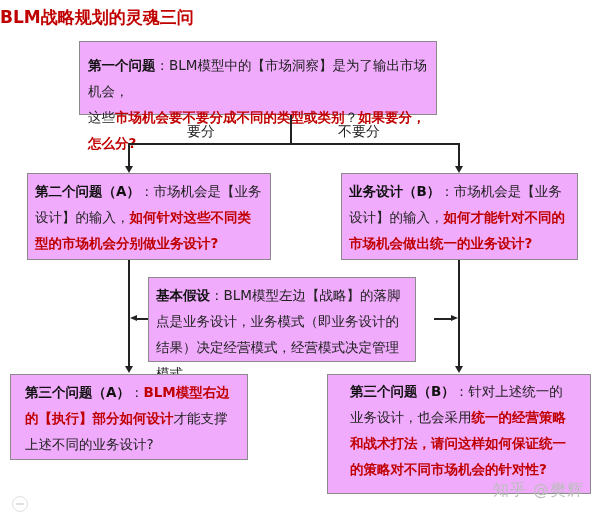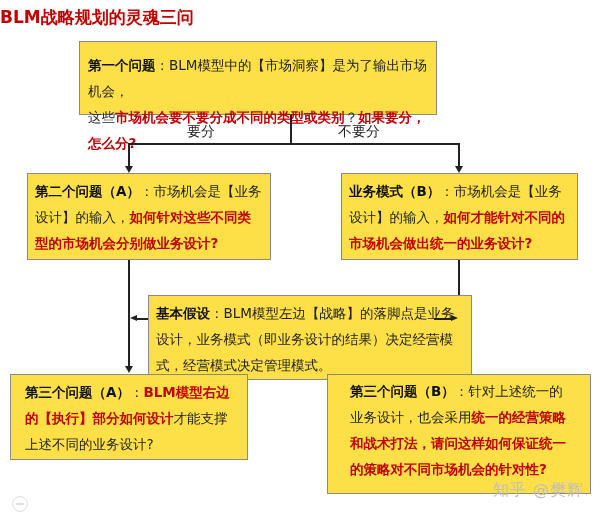--- a/index.html
+++ b/index.html
@@ -1,20 +1,20 @@
 <!DOCTYPE html>
 <html><head>
 <meta charset="utf-8">
 <style>
   html, body { margin:0; padding:0; background:#ffffff; }
   body { width:600px; height:517px; position:relative; overflow:hidden;
          font-family:"DejaVu Sans", "Liberation Sans", sans-serif; color:#222; }
   .title { position:absolute; left:0; width:540px; top:6px; text-align:left;
            font-size:17px; font-weight:bold; color:#c00000; letter-spacing:0px; }
-  .box { position:absolute; border:1.5px solid #8a8a8a; background:#fde047; box-sizing:border-box;
+  .box { position:absolute; border:1.5px solid #8a8a8a; background:#f0abfc; box-sizing:border-box;
          font-size:13.5px; line-height:26px; padding:6px 8px; }
   .b { font-weight:bold; color:#111; }
   .r { font-weight:bold; color:#c00000; }
   .n { color:#222; }
   .line { position:absolute; background:#222; }
   .arrow-down { position:absolute; width:0; height:0; border-left:4px solid transparent;
                 border-right:4px solid transparent; border-top:7px solid #222; }
   .arrow-left { position:absolute; width:0; height:0; border-top:3.5px solid transparent;
                 border-bottom:3.5px solid transparent; border-right:7px solid #222; }
   .arrow-right { position:absolute; width:0; height:0; border-top:3.5px solid transparent;
@@ -43,29 +43,29 @@
 <div class="arrow-down" style="left:455px; top:166px;"></div>
 
 <div class="branch-label" style="left:187px; top:123px;">要分</div>
 <div class="branch-label" style="left:338px; top:123px;">不要分</div>
 
 <div class="box" style="left:7px; top:173px; width:244px; height:87px; padding:4px 7px;margin-left:20px;">
   <span class="b">第二个问题（A）</span><span class="n">：</span><span class="n">市场机会是【业务设计】的输入，</span><span class="r">如何针对这些不同类型的市场机会分别做业务设计?</span>
 </div>
 
 <div class="box" style="left:341px; top:173px; width:237px; height:87px; padding:4px 7px;">
-  <span class="b">业务模式（B）</span><span class="n">：</span><span class="n">市场机会是【业务设计】的输入，</span><span class="r">如何才能针对不同的市场机会做出统一的业务设计?</span>
+  <span class="b">业务设计（B）</span><span class="n">：</span><span class="n">市场机会是【业务设计】的输入，</span><span class="r">如何才能针对不同的市场机会做出统一的业务设计?</span>
 </div>
 
 <div class="line" style="left:128px; top:260px; width:1.5px; height:107px;"></div>
 <div class="arrow-down" style="left:125px; top:366px;"></div>
 <div class="line" style="left:458px; top:260px; width:1.5px; height:107px;"></div>
 <div class="arrow-down" style="left:455px; top:366px;"></div>
 
-<div class="box" style="left:148px; top:295px; width:324px; height:85px; padding:4px 7px;">
+<div class="box" style="left:148px; top:277px; width:268px; height:85px; padding:4px 7px;">
   <span class="b">基本假设</span><span class="n">：</span><span class="n">BLM模型左边【战略】的落脚点是业务设计，业务模式（即业务设计的结果）决定经营模式，经营模式决定管理模式。</span>
 </div>
 <div class="line" style="left:136px; top:318px; width:12px; height:1.5px;"></div>
 <div class="arrow-left" style="left:130px; top:315px;"></div>
 <div class="line" style="left:434px; top:318px; width:17px; height:1.5px;"></div>
 <div class="arrow-right" style="left:451px; top:315px;"></div>
 
 <div class="box" style="left:10px; top:374px; width:238px; height:86px; padding:4px 14px;">
   <span class="b">第三个问题（A）</span><span class="n">：</span><span class="r">BLM模型右边的【执行】部分如何设计</span><span class="n">才能支撑上述不同的业务设计?</span>
 </div>

